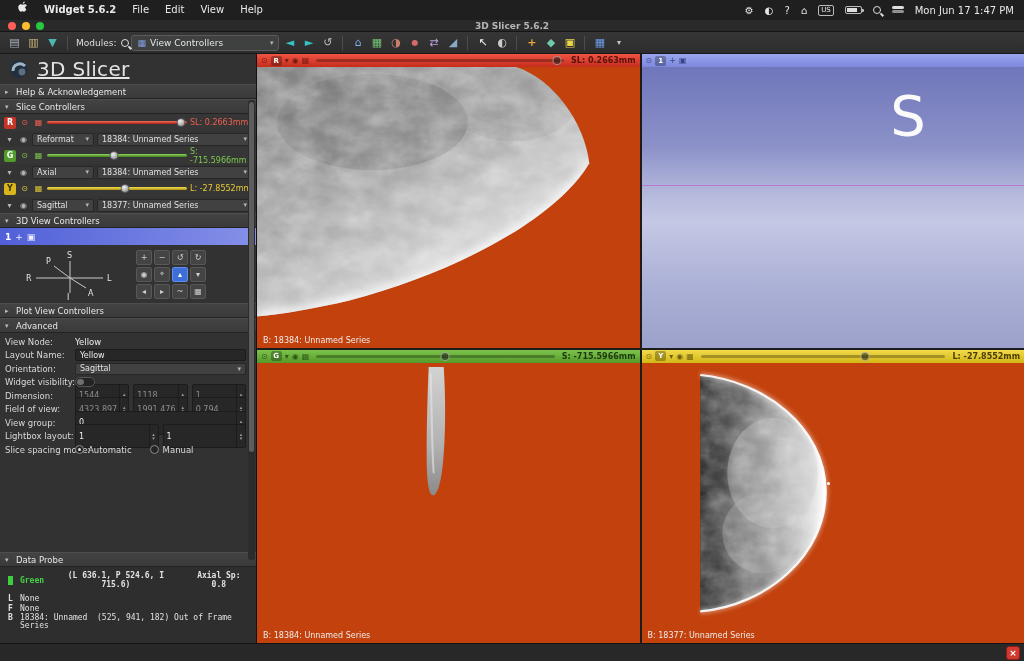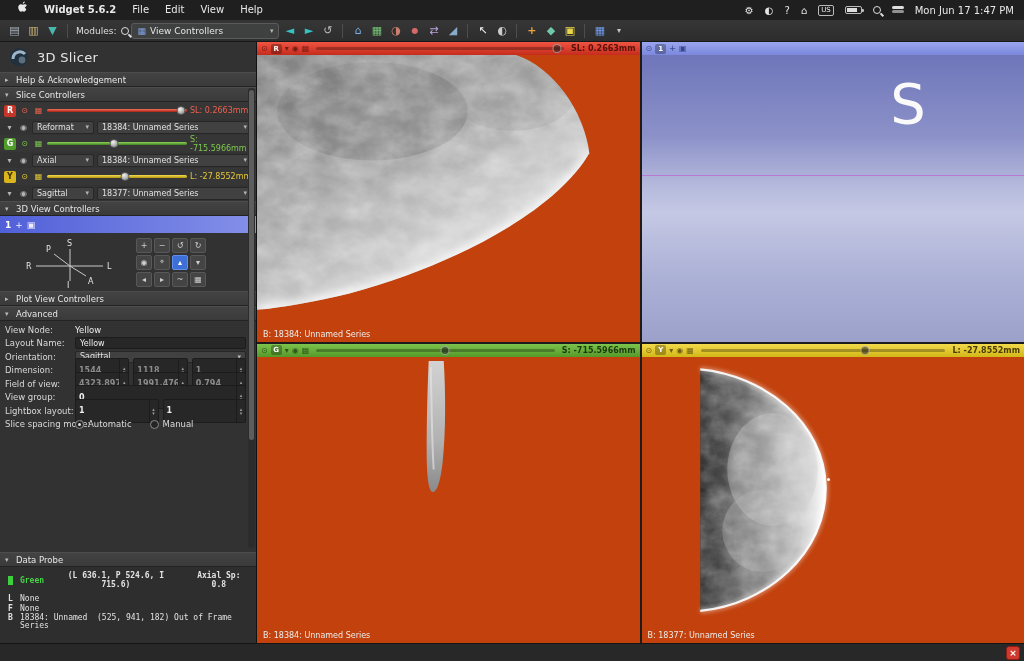--- a/index.html
+++ b/index.html
@@ -43,21 +43,21 @@
   .module-combo .mc-text { flex:1; white-space:nowrap; overflow:hidden; }
   .caret { font-size:7px; color:#b5b5b5; }
 
   
   .main { flex:1; display:flex; min-height:0; }
 
   
   .sidebar { width:257px; background:#323232; border-right:1px solid #121212; display:flex;
              flex-direction:column; font-size:9px; color:#dcdcdc; position:relative; flex-shrink:0; }
   .app-hdr { height:30px; display:flex; align-items:center; gap:8px; padding:0 9px; }
-  .app-title { font-size:13px; color:#e4e4e4; letter-spacing:.3px; }
+  .app-title { font-size:20px; color:#e4e4e4; letter-spacing:.3px;text-decoration:underline; }
   .sec-hdr { height:15px; background:linear-gradient(#434343,#3a3a3a); border-top:1px solid #4d4d4d;
              border-bottom:1px solid #232323; display:flex; align-items:center; gap:4px; padding:0 5px;
              font-size:8.5px; color:#e6e6e6; flex-shrink:0; }
   .tri { font-size:7px; color:#b9b9b9; width:7px; }
 
   .slice-row { height:17px; display:flex; align-items:center; gap:3px; padding:0 4px; background:#363636; }
   .sl-badge { width:12px; height:12px; display:flex; align-items:center; justify-content:center;
               font-size:8px; font-weight:bold; border-radius:2px; color:#fff; flex-shrink:0; }
   .red-bg{ background:#c63528; } .green-bg{ background:#4f9c2a; } .yellow-bg{ background:#d9b71c; color:#403200; }
   .mini-icon { width:11px; text-align:center; font-size:8px; color:#b5b5b5; flex-shrink:0; }
@@ -91,21 +91,21 @@
   .obtn.active { background:#3d6fd6; border-color:#5d8ef0; color:#fff; }
 
   .form { padding:2px 0 4px 0; }
   .frow { display:flex; align-items:center; height:13.5px; padding:0 10px 0 5px; gap:4px; }
   .flabel { width:66px; flex-shrink:0; font-size:8.5px; color:#d9d9d9; white-space:nowrap; }
   .tfield { background:#272727; border:1px solid #1c1c1c; border-radius:2px; height:12px; flex:1;
             display:flex; align-items:center; padding:0 4px; font-size:8px; color:#ececec; }
   .plain-val { font-size:8.5px; color:#ececec; }
   .combo.wide { flex:1; height:12px; }
   .spin { display:flex; background:#272727; border:1px solid #1c1c1c; border-radius:2px; height:24px;
-          flex:1; align-items:stretch; font-size:8px; color:#ececec; min-width:0;font-weight:bold; }
+          flex:1; align-items:stretch; font-size:8px; color:#ececec; min-width:0; }
   .spin .v { flex:1; display:flex; align-items:center; padding:0 3px; overflow:hidden; }
   .spin.disabled .v { color:#8c8c8c; }
   .spin-arrows { width:9px; display:flex; flex-direction:column; align-items:center; justify-content:center;
                  border-left:1px solid #1c1c1c; font-size:5px; line-height:4px; color:#9a9a9a; }
   .toggle { width:20px; height:10px; background:#242424; border:1px solid #565656; border-radius:5px; position:relative; }
   .toggle::after { content:""; position:absolute; left:1px; top:1px; width:7px; height:6px; border-radius:3px; background:#6e6e6e; }
   .radio { width:9px; height:9px; border:1px solid #8a8a8a; border-radius:50%; background:#242424; position:relative; flex-shrink:0; }
   .radio.checked::after { content:""; position:absolute; inset:2px; border-radius:50%; background:#e0e0e0; }
   .rlabel { font-size:8.5px; color:#d9d9d9; margin-right:14px; }
 
@@ -179,20 +179,28 @@
       <span class="battery"></span>
       <span class="mag"></span>
       <span class="cc-icon">
           <i></i>
           <i></i>
         </span>
       <span>Mon Jun 17  1:47 PM</span>
     </span>
   </div>
 
+  <div class="titlebar">
+    <span class="lights">
+      <span class="light l-close"></span>
+      <span class="light l-min"></span>
+      <span class="light l-zoom"></span>
+    </span>
+    <div class="win-title">3D Slicer 5.6.2</div>
+  </div>
 
   <div class="toolbar">
     <span class="tbtn" style="color:#a8b0b8">▤</span>
     <span class="tbtn" style="color:#cdb679">▥</span>
     <span class="tbtn" style="color:#4db6ac">▼</span>
     <span class="tsep"></span>
     <span class="modules-label">Modules:</span>
     <span class="mag"></span>
     <span class="module-combo">
       <span style="color:#7f9fe0;font-size:9px">▦</span>
@@ -379,20 +387,24 @@
           <span class="tfield">Yellow</span>
         </div>
         <div class="frow">
           <span class="flabel">Orientation:</span>
           <span class="combo wide">
             <span>Sagittal</span>
               <span class="caret">▾</span>
           </span>
         </div>
         <div class="frow">
+          <span class="flabel">Widget visibility:</span>
+          <span class="toggle"></span>
+        </div>
+        <div class="frow">
           <span class="flabel">Dimension:</span>
           <span class="spin disabled">
             <span class="v">1544</span>
             <span class="spin-arrows">
                 <span>▴</span>
                 <span>▾</span>
               </span>
           </span>
           <span class="spin disabled">
             <span class="v">1118</span>

